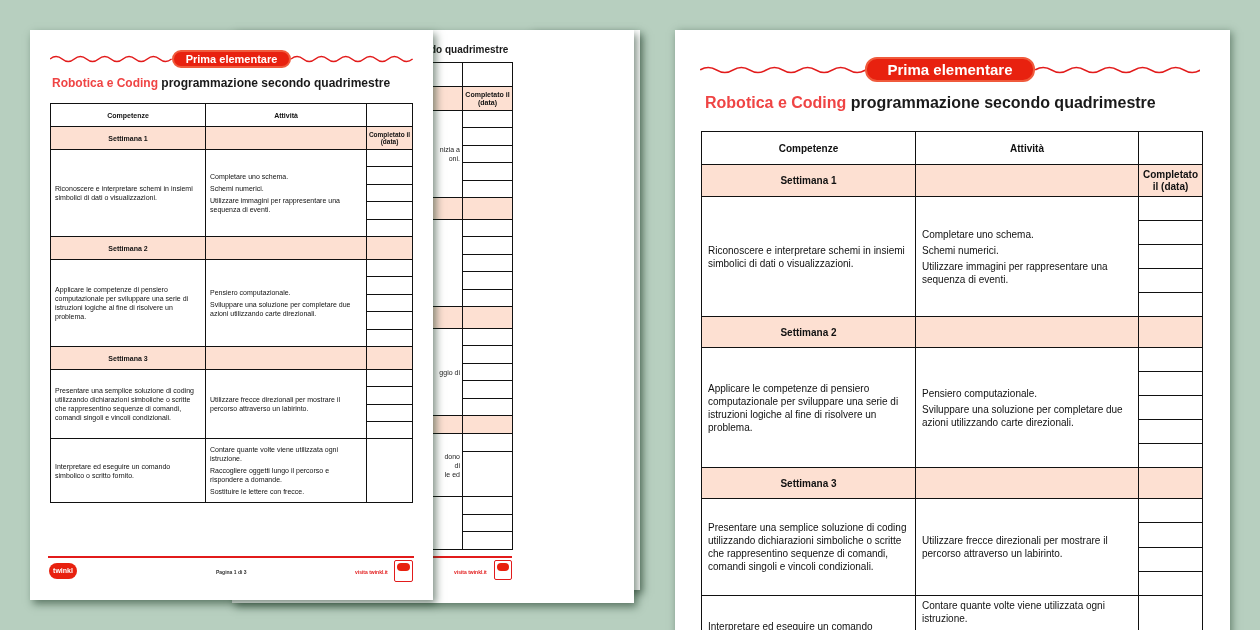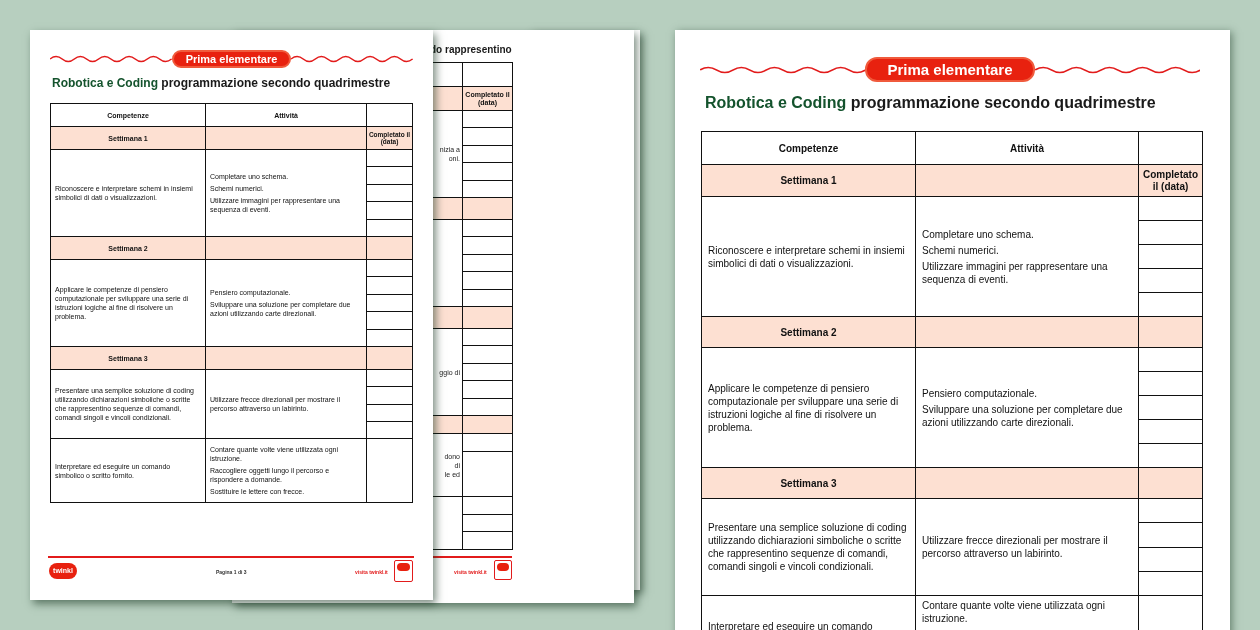--- a/index.html
+++ b/index.html
@@ -26,21 +26,21 @@
   .pill {
     background: #e8210f;
     color: #fff;
     font-weight: bold;
     border-radius: 12px;
     border: 2px solid #f05a3c;
     white-space: nowrap;
     text-align: center;
   }
   .title { position: absolute; font-weight: bold; white-space: nowrap; color: #1a1a1a; }
-  .title .red { color: #14532d; }
+  .title .red { color: #ef4444; }
 
   table.grid { position: absolute; border-collapse: collapse; table-layout: fixed; }
   table.grid td { border: 1px solid #111; vertical-align: middle; color: #111; }
   table.grid .hdr { text-align: center; font-weight: bold; }
   table.grid .week { background: #fde0d2; text-align: center; font-weight: bold; }
   table.grid .comp-col { padding: 0; }
   .subcells { display: flex; flex-direction: column; height: 100%; }
   .subcells div { flex: 1; border-bottom: 1px solid #111; }
   .subcells div:last-child { border-bottom: none; }
   .activity p { margin: 3px 0; }
@@ -121,21 +121,21 @@
   </tbody>
     </table>
   <div class="footer-line" style="left:0;width:80px;top:526px;"></div>
   <div class="footer-text" style="left:22px;top:539px;color:#e21b1b;">visita twinkl.it</div>
   <div class="badge-logo" style="left:65px;top:530px;width:18px;height:20px;">
       <div class="cap"></div>
     </div>
 </div>
 
 <div class="page" id="page2">
-  <div class="title" style="left:198px;top:14px;font-size:10px;">do rappresentino</div>
+  <div class="title" style="left:198px;top:14px;font-size:10px;">do quadrimestre</div>
   <table class="grid" style="left:150px;top:32px;width:130px;">
     <colgroup>
         <col style="width:80px">
         <col style="width:50px">
       </colgroup>
     <tbody>
         <tr style="height:24px">
           <td></td>
           <td></td>
         </tr>

